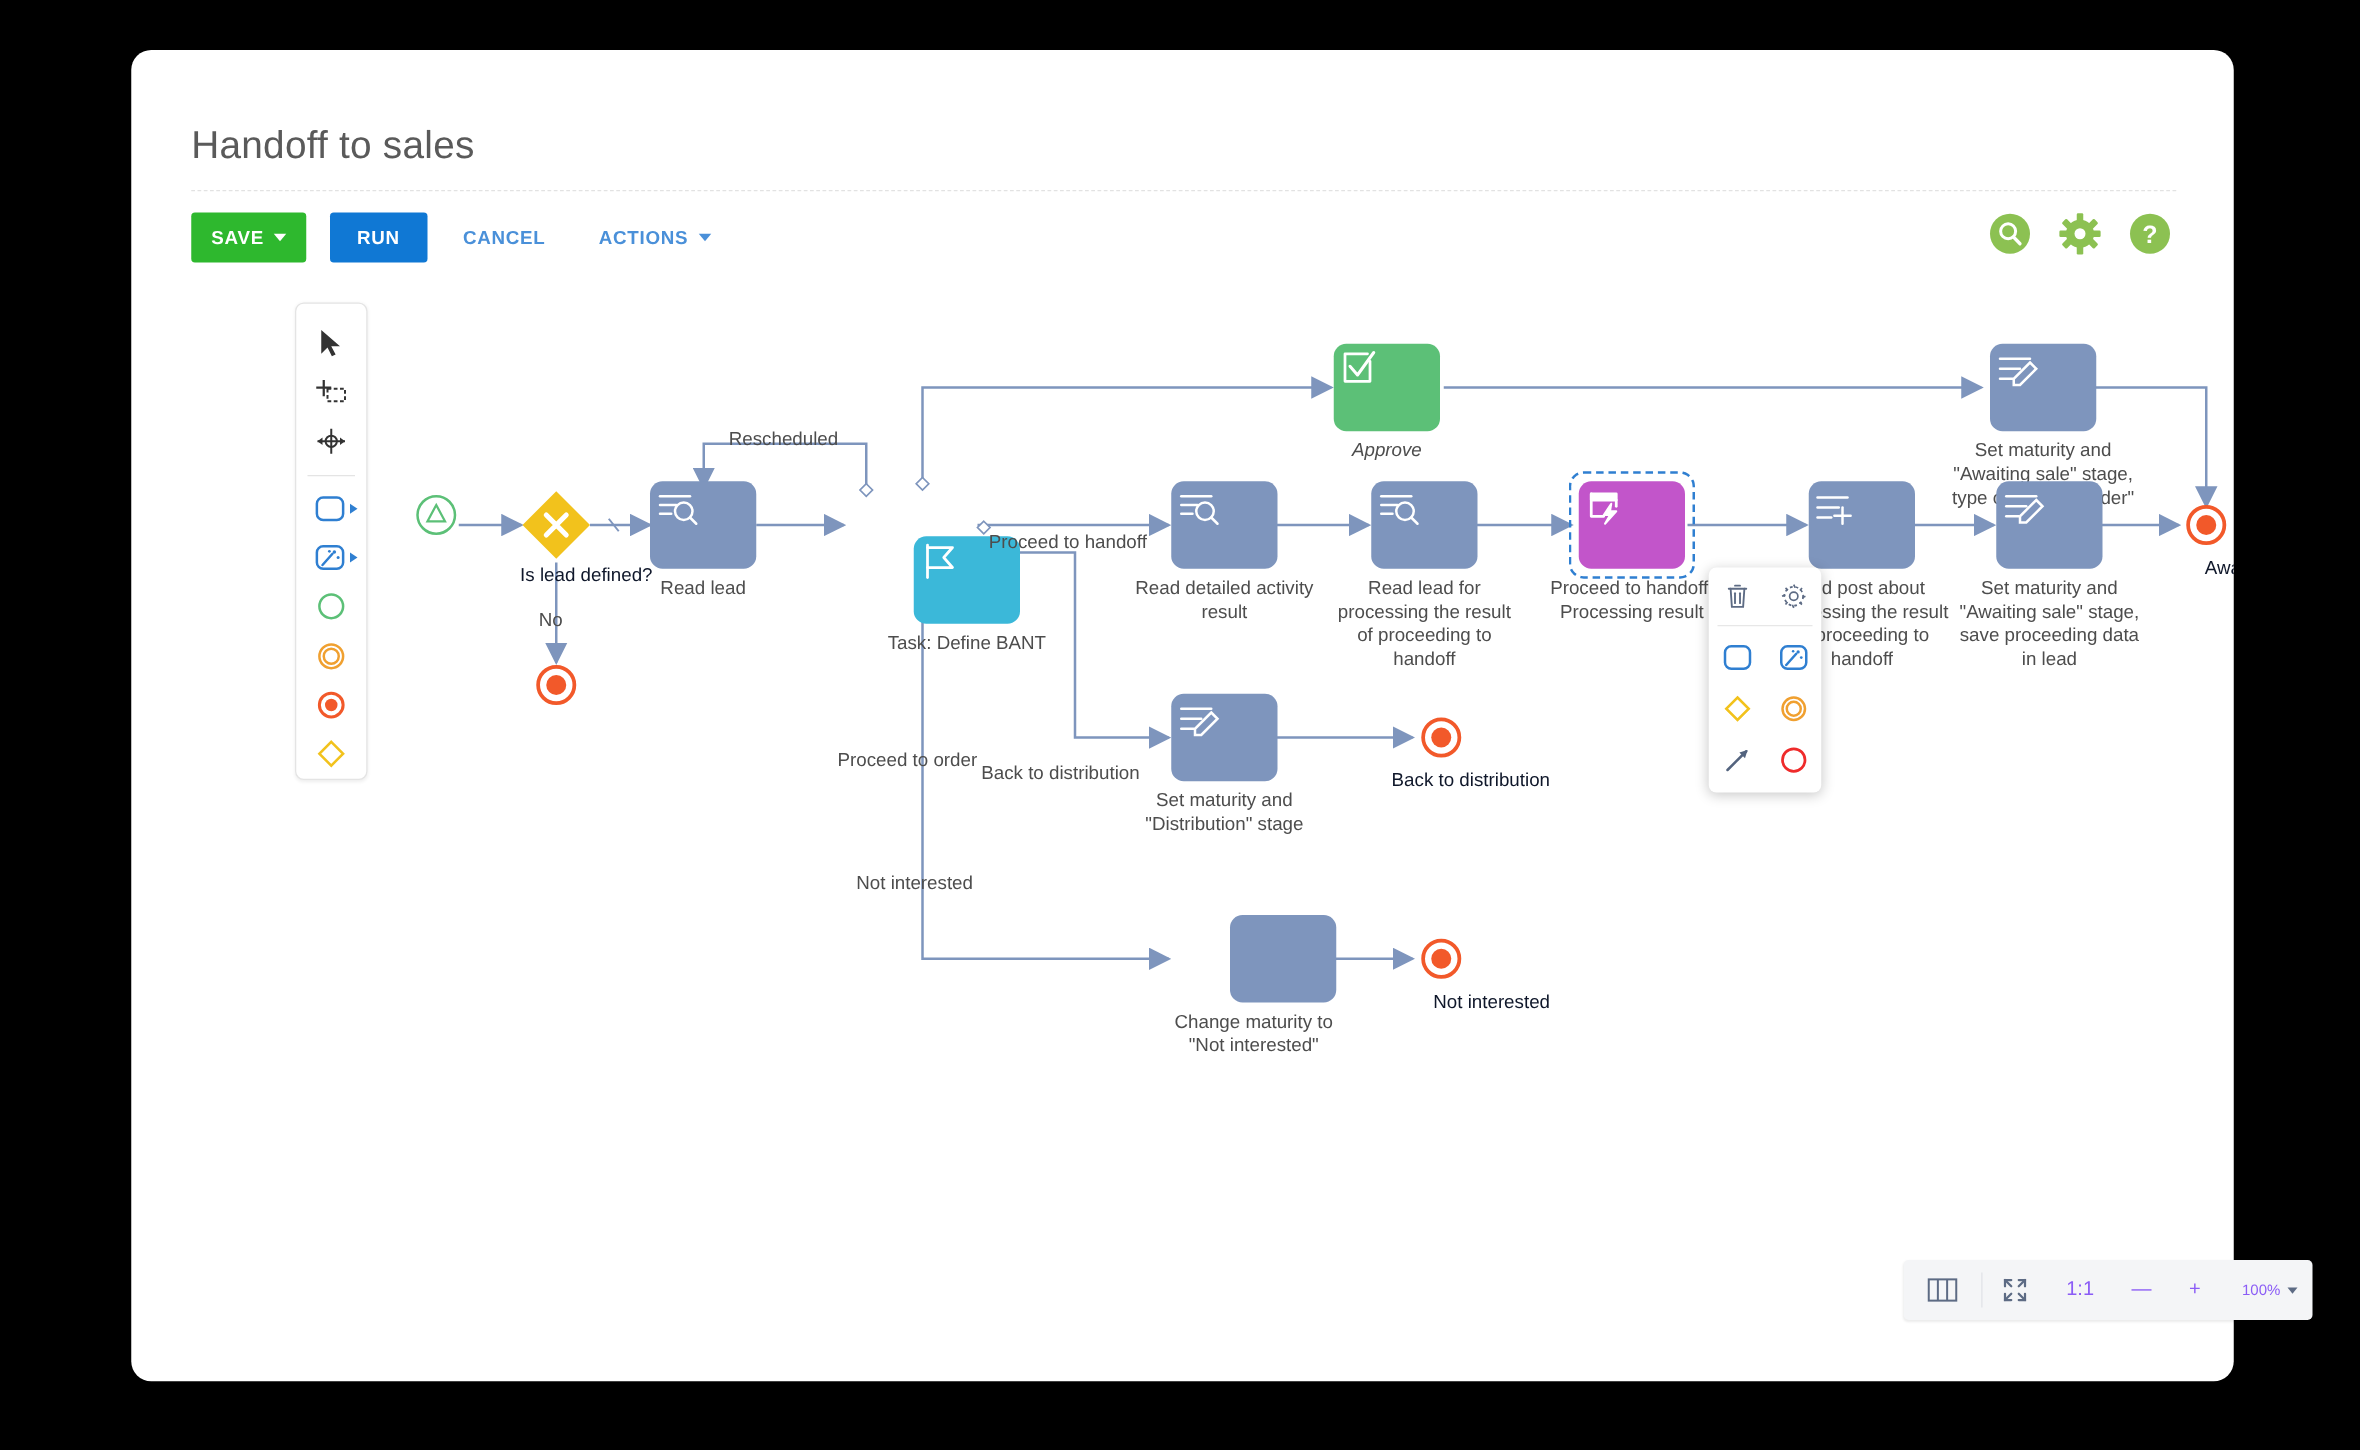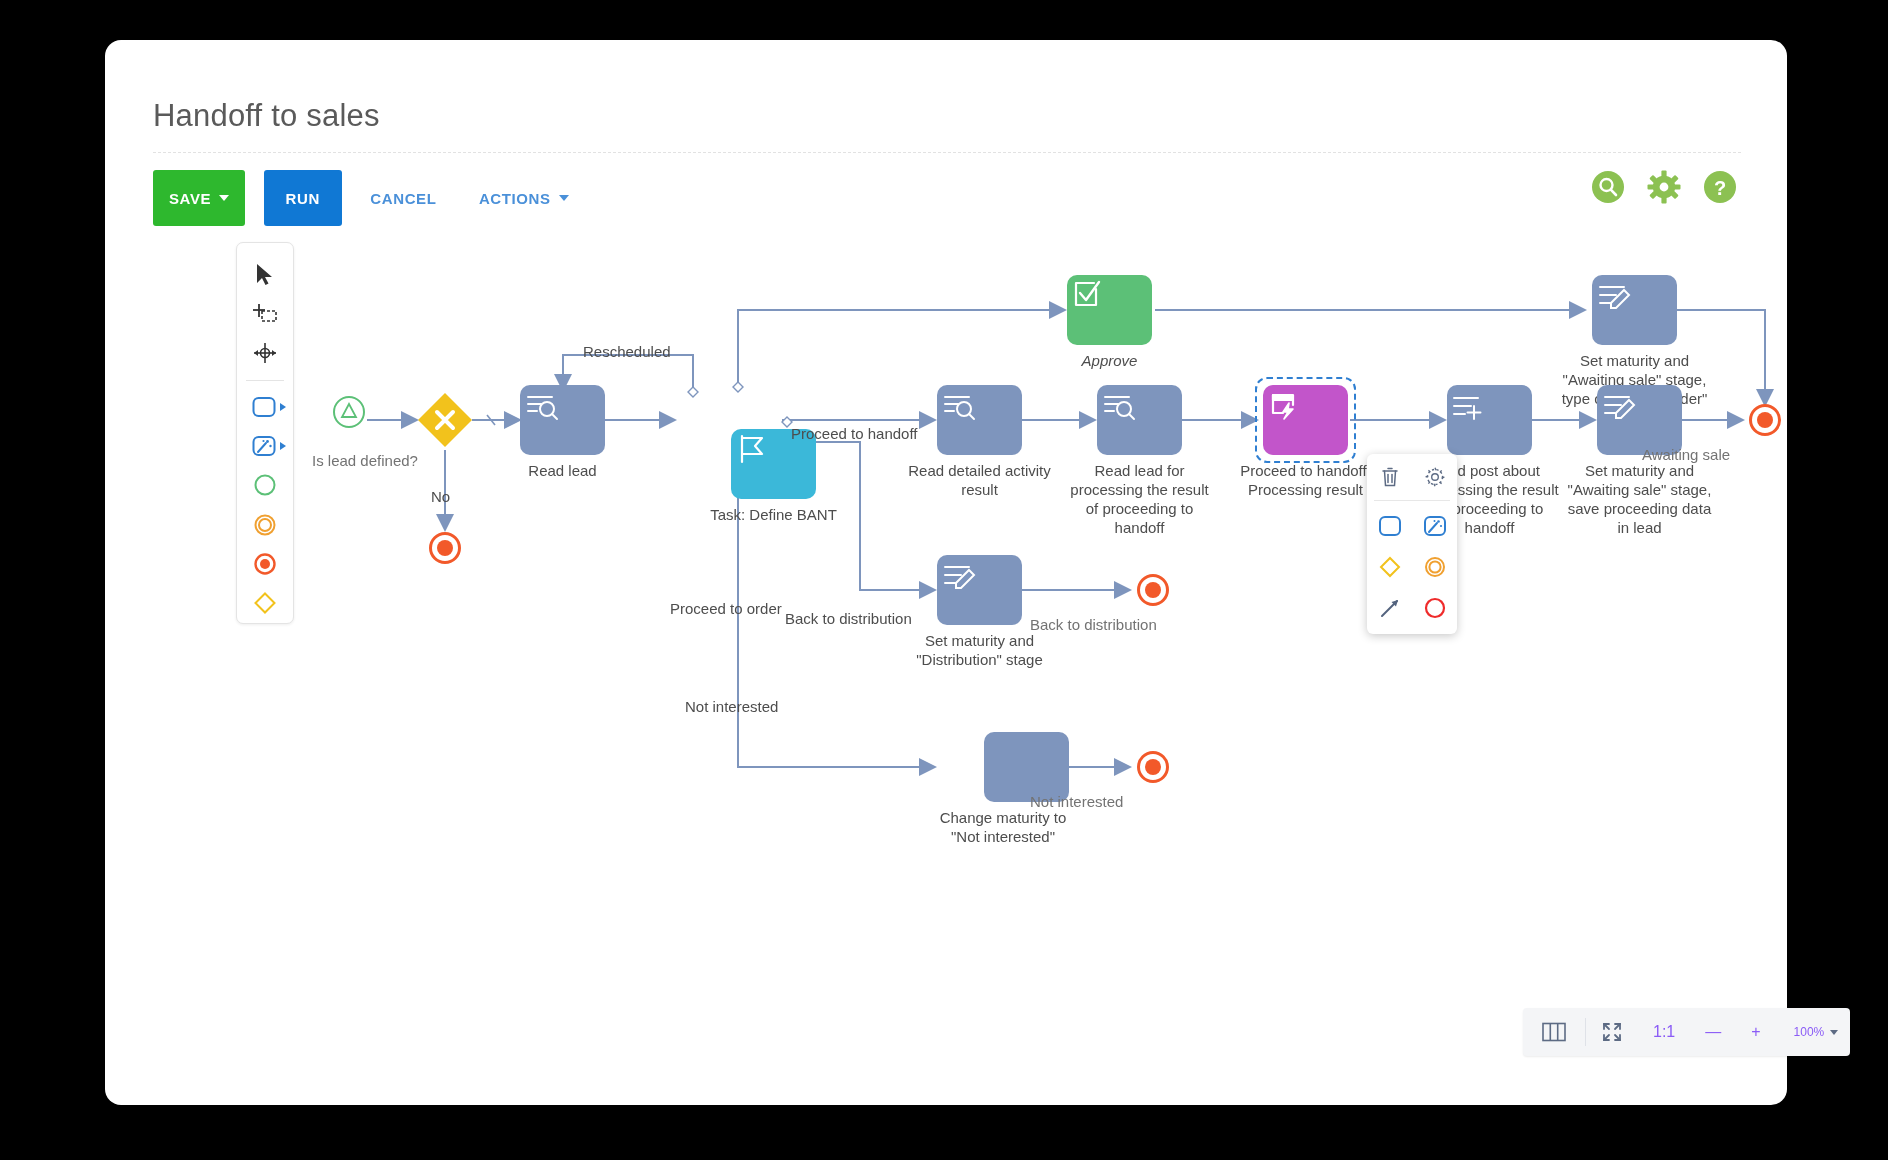--- a/index.html
+++ b/index.html
@@ -23,21 +23,21 @@
     font-size:31px; color:#5a5a5a; font-weight:400;
     letter-spacing:0.2px; white-space:nowrap;
   }
   .title-rule {
     position:absolute; left:48px; top:112px; width:1588px; height:1px;
     border-top:1px dashed #e2e2e2;
   }
   .toolbar { position:absolute; left:48px; top:130px; height:46px; }
   .btn {
     display:inline-flex; align-items:center; justify-content:center;
-    height:56px; border:none; cursor:pointer;
+    height:40px; border:none; cursor:pointer;
     font-size:15px; font-weight:bold; letter-spacing:.6px;
     font-family:"Liberation Sans", sans-serif;
   }
   .btn-save { background:#2eb82e; color:#fff; padding:0 16px; border-radius:3px; }
   .btn-run  { background:#1078d4; color:#fff; padding:16px 22px; border-radius:3px; margin-left:14px; }
   .btn-link { background:transparent; color:#4a90d9; padding:0 14px; margin-left:10px; font-weight:bold; }
   .caret {
     display:inline-block; width:0;height:0; margin-left:8px;
     border-left:5px solid transparent; border-right:5px solid transparent;
   }
@@ -85,22 +85,22 @@
     position:absolute; left:50%; transform:translateX(-50%);
     top:76px; width:190px; text-align:center;
     font-size:15px; color:#4d4d4d; line-height:19px; white-space:pre-line;
   }
   .sel-ring {
     position:absolute; left:-8px; top:-8px; width:101px; height:86px;
     border:2px dashed #2f7fd1; border-radius:12px;
   }
   .evt-label {
     position:absolute; left:50%; transform:translateX(-50%);
-    top:44px; width:210px; text-align:left;
-    font-size:15px; color:#737373; white-space:nowrap;
+    top:44px; width:210px; text-align:right;
+    font-size:15px; color:#0f172a; white-space:nowrap;
   }
   .edge-label {
     position:absolute; font-size:15px; color:#4d4d4d; white-space:nowrap;
   }
 
   
   .ctx-menu {
     position:absolute; left:1262px; top:414px;
     width:90px; height:180px;
     background:#fff; border-radius:6px;

